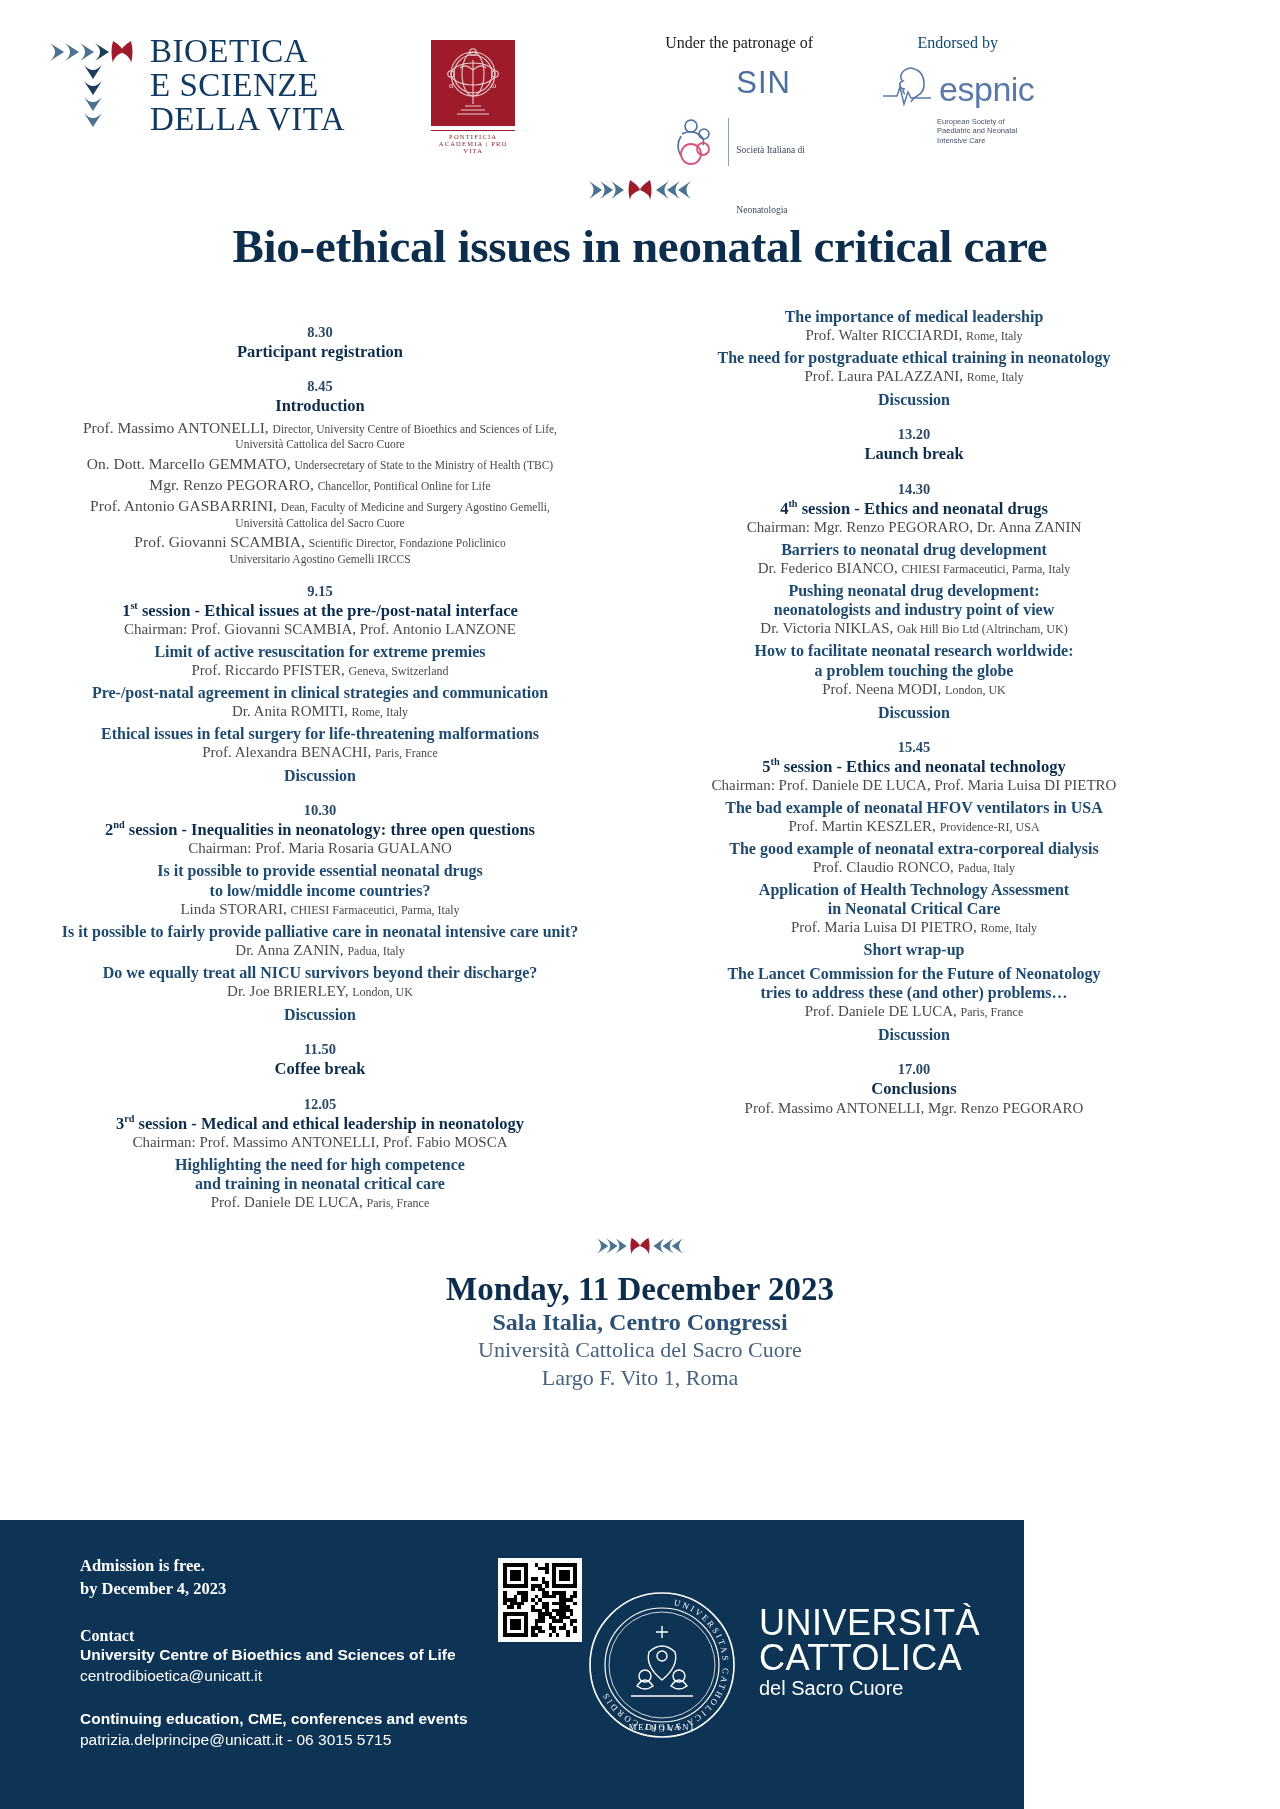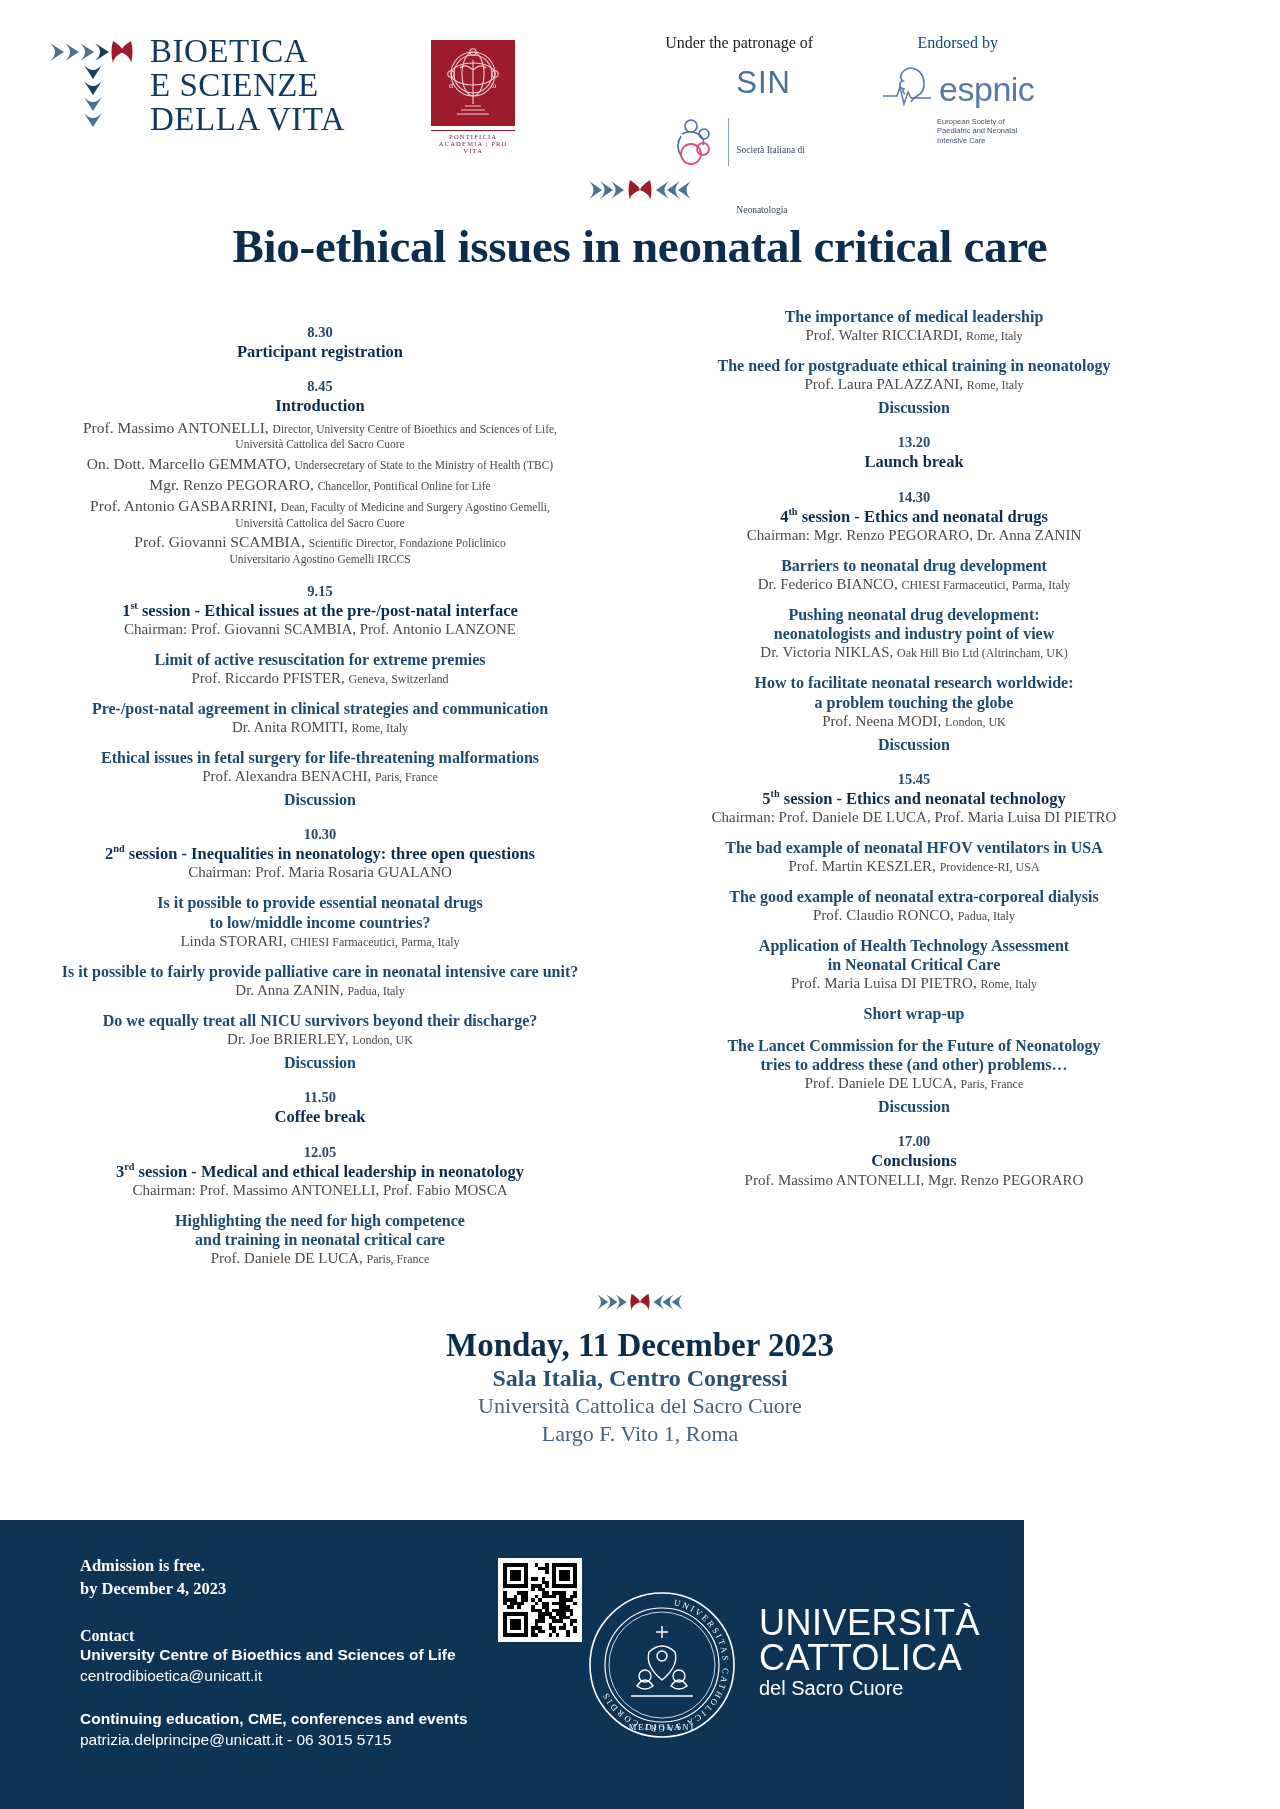--- a/index.html
+++ b/index.html
@@ -131,21 +131,21 @@
     font-size: 16.5px; font-weight: bold; color: var(--navy-deep);
     font-family: "Liberation Serif", serif; line-height: 1.18;
   }
   .chair {
     font-size: 15px; color: var(--grey-text);
     font-family: "Liberation Serif", serif; line-height: 1.2;
   }
   .talk {
     font-size: 16px; font-weight: bold; color: #1e4a70;
     font-family: "Liberation Serif", serif; line-height: 1.2;
-    margin-top: 12px;
+    margin-top: 4px;
   }
   .speaker {
     font-size: 15px; color: var(--grey-text);
     font-family: "Liberation Serif", serif; line-height: 1.2;
   }
   .speaker .aff { font-size: 12px; }
   .person {
     font-size: 15.5px; color: var(--grey-text);
     font-family: "Liberation Serif", serif; line-height: 1.25;
     margin-top: 2px;

